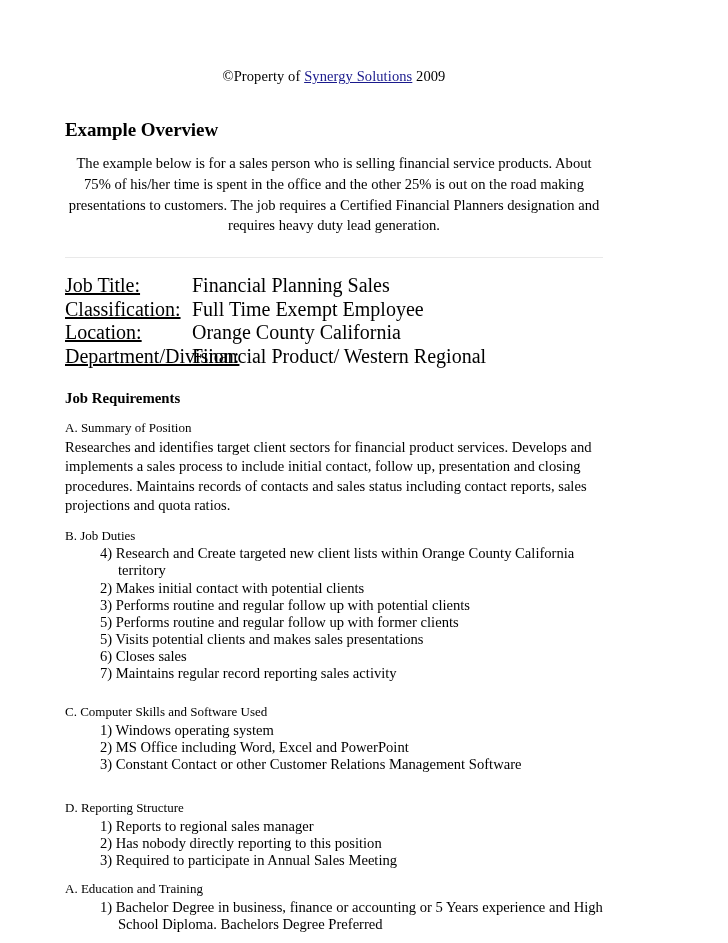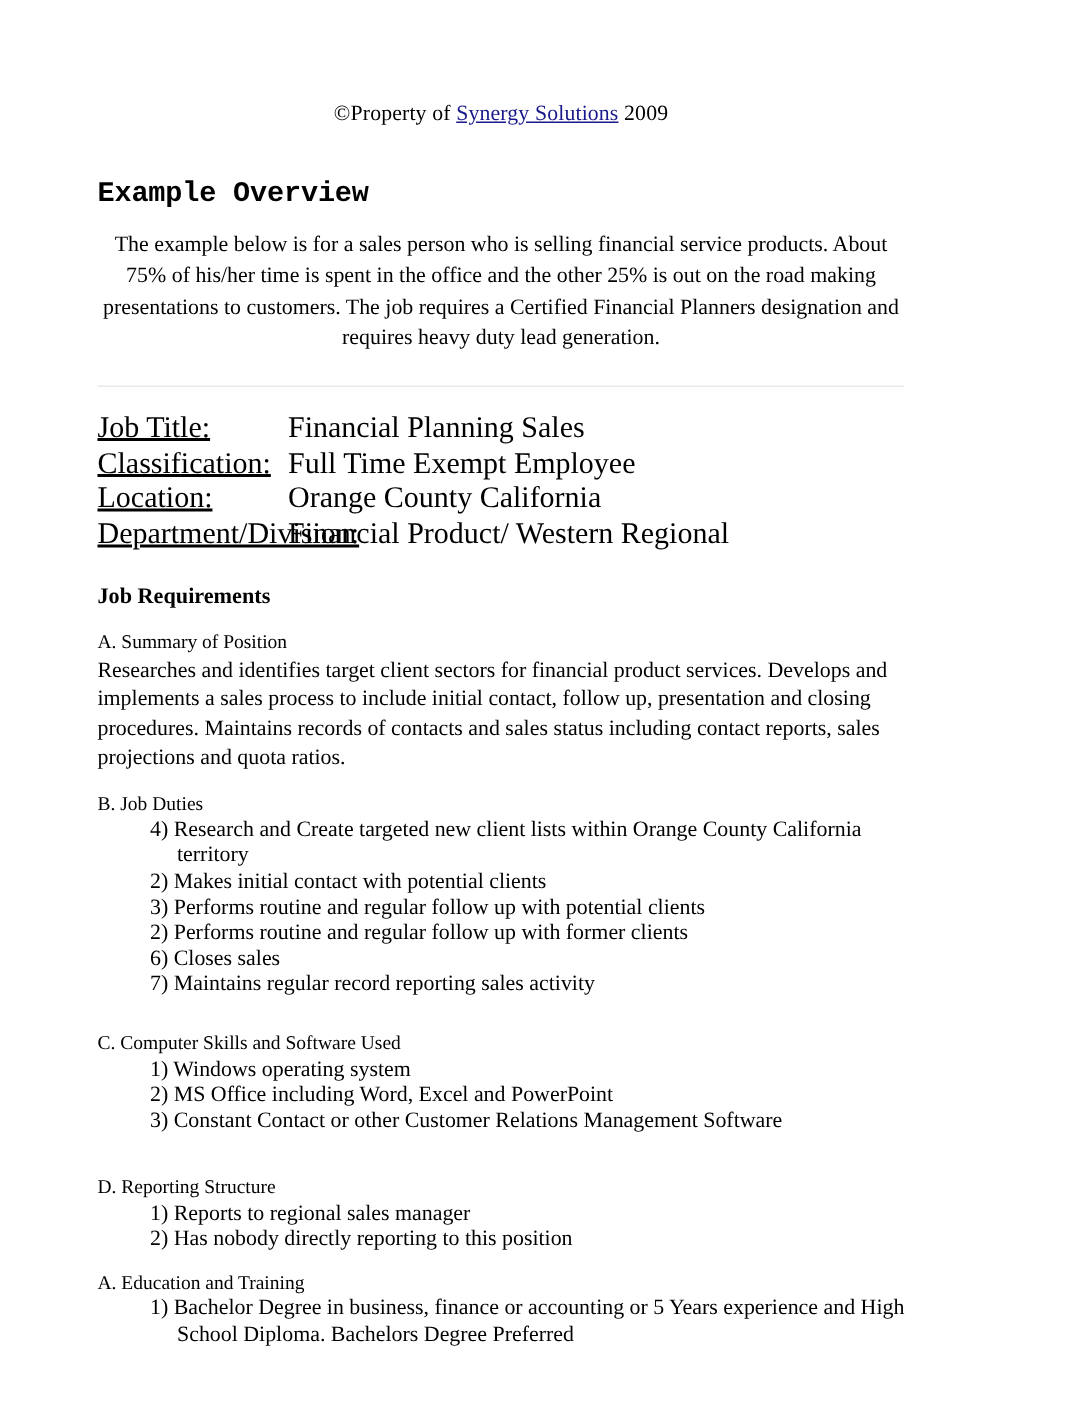--- a/index.html
+++ b/index.html
@@ -35,21 +35,20 @@
   a.link, .link {
     color: #19198c;
     text-decoration: underline;
   }
   .title {
     font-size: 19px;
     font-weight: bold;
     margin: 33px 0 0 0;
     line-height: 1.25;
     letter-spacing: -0.1px;
-    font-family: Liberation Mono, monospace;
   }
   .intro {
     font-size: 14.6px;
     line-height: 1.42;
     margin: 11px 0 0 0;
     text-align: center;
   }
   .divider {
     border: 0;
     border-top: 1px solid #e9e9e9;
@@ -149,40 +148,42 @@
   <h2 class="section-title">Job Requirements</h2>
 
   <p class="sub-head">A. Summary of Position</p>
   <p class="body-para">Researches and identifies target client sectors for financial product services. Develops and implements a sales process to include initial contact, follow up, presentation and closing procedures. Maintains records of contacts and sales status including contact reports, sales projections and quota ratios.</p>
 
   <p class="sub-head">B. Job Duties</p>
   <ul class="numlist">
     <li>4) Research and Create targeted new client lists within Orange County California territory</li>
     <li>2) Makes initial contact with potential clients</li>
     <li>3) Performs routine and regular follow up with potential clients</li>
-    <li>2) Performs routine and regular follow up with former clients</li>
+    <li>5) Performs routine and regular follow up with former clients</li>
+    <li>5) Visits potential clients and makes sales presentations</li>
     <li>6) Closes sales</li>
     <li>7) Maintains regular record reporting sales activity</li>
   </ul>
 
   <div class="gap-sm"></div>
 
   <p class="sub-head tight">C. Computer Skills and Software Used</p>
   <ul class="numlist">
     <li>1) Windows operating system</li>
     <li>2) MS Office including Word, Excel and PowerPoint</li>
     <li>3) Constant Contact or other Customer Relations Management Software</li>
   </ul>
 
   <div class="gap-md"></div>
 
   <p class="sub-head tight">D. Reporting Structure</p>
   <ul class="numlist">
     <li>1) Reports to regional sales manager</li>
     <li>2) Has nobody directly reporting to this position</li>
+    <li>3) Required to participate in Annual Sales Meeting</li>
   </ul>
 
 
   <p class="sub-head">A. Education and Training</p>
   <ul class="numlist">
     <li>1) Bachelor Degree in business, finance or accounting or 5 Years experience and High School Diploma. Bachelors Degree Preferred</li>
 
   </ul>
 
 </div>

